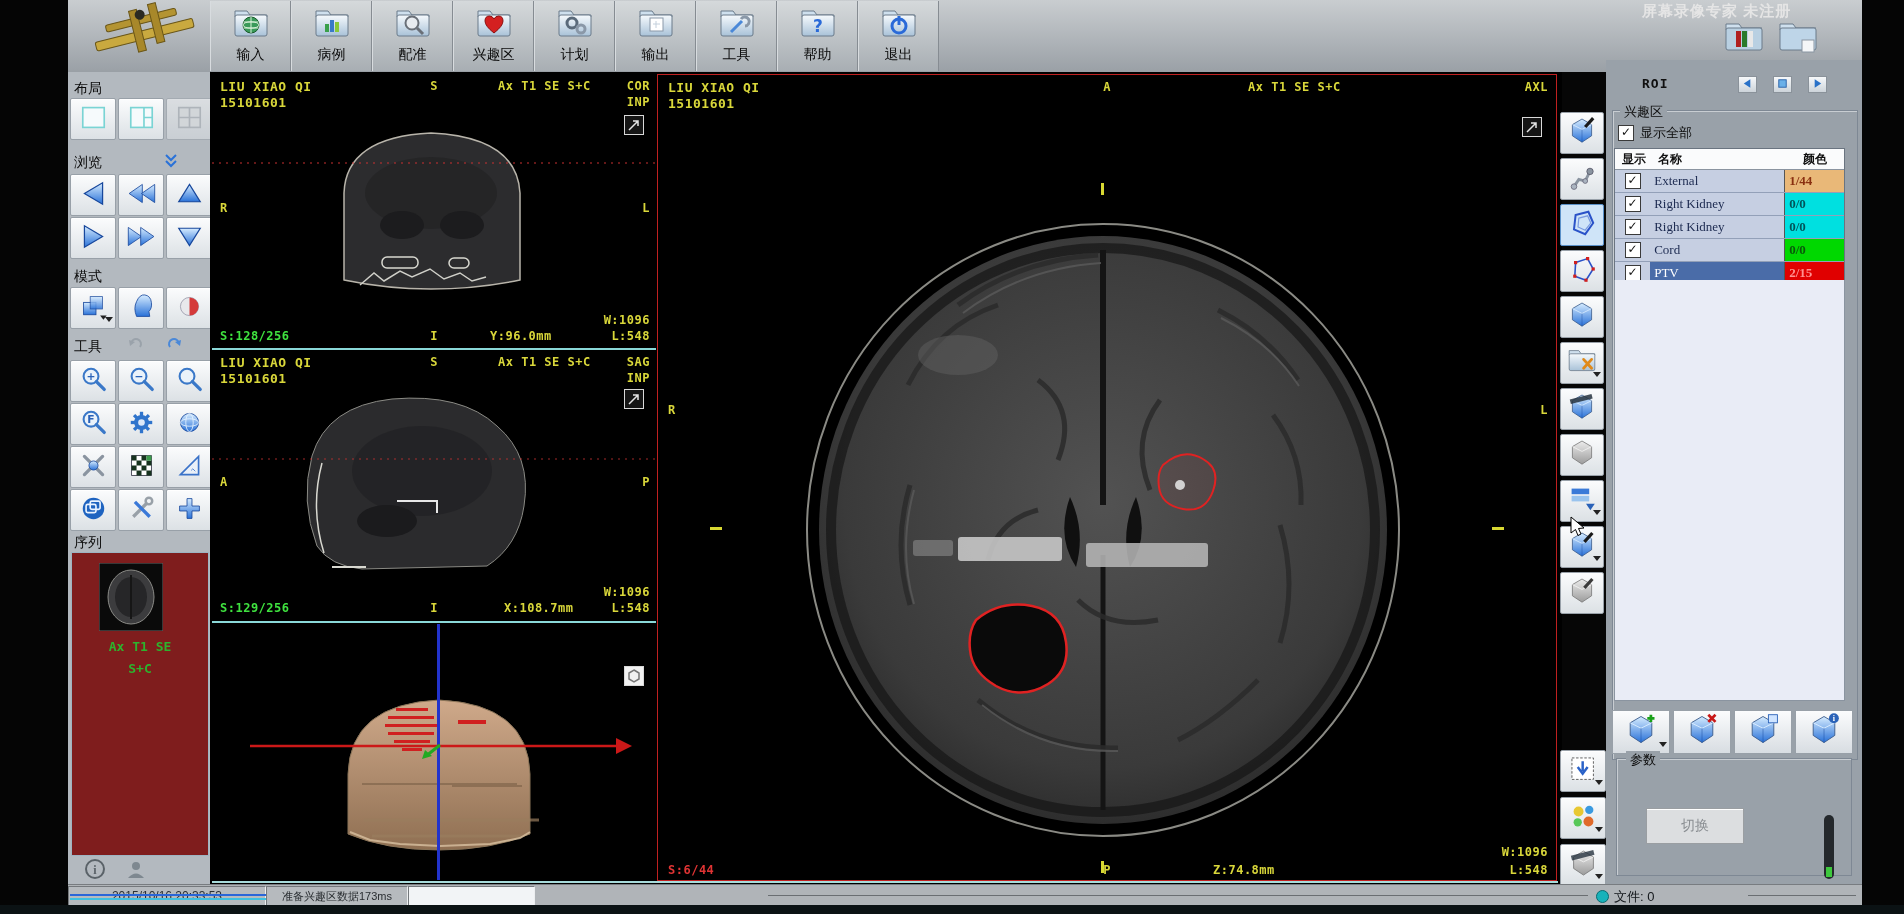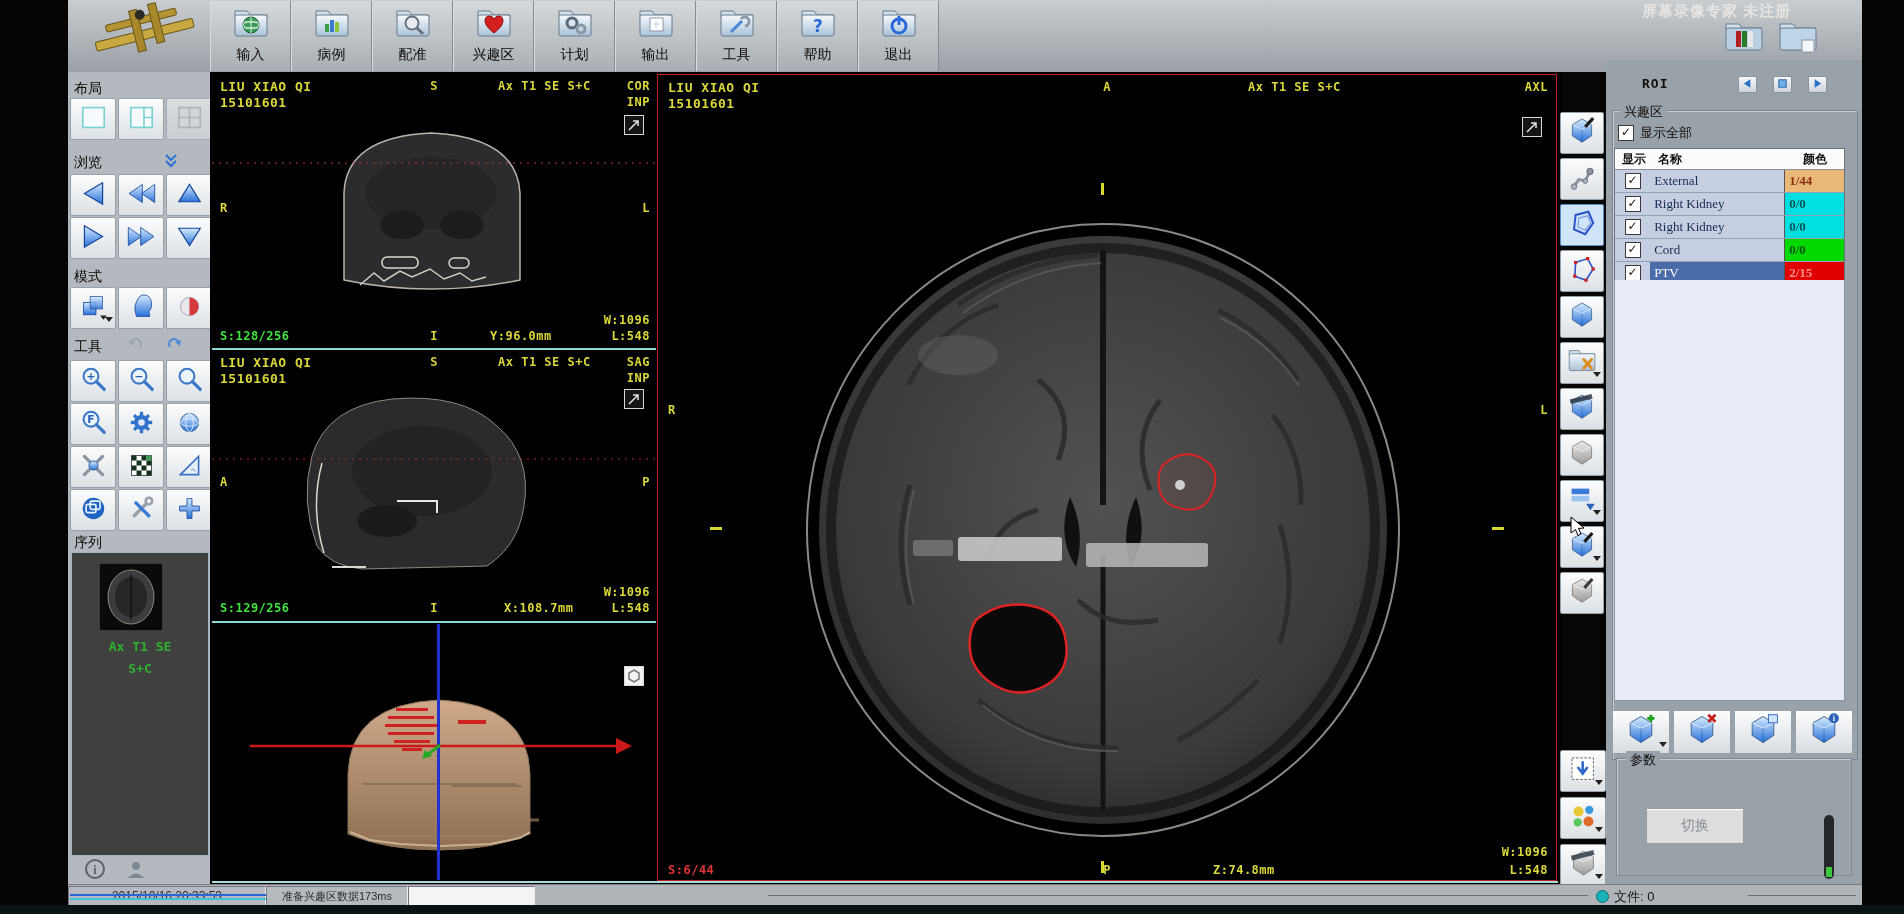--- a/index.html
+++ b/index.html
@@ -21,21 +21,21 @@
   #sidebar{left:68px;top:72px;width:142px;height:812px;background:#b3b9bf;}
   .sec-label{position:absolute;left:6px;font-size:14px;color:#0c0c0c;}
   .grid{position:absolute;left:2px;display:flex;gap:2px;}
   .sbtn{width:44px;height:40px;background:linear-gradient(#fbfcfd,#dce1e5);border:1px solid #98a0a8;
         border-radius:2px;box-shadow:inset 0 1px 0 #fff;display:flex;align-items:center;justify-content:center;position:relative;}
   .sbtn svg{width:33px;height:33px;}
   .sbtn.dim{opacity:.55;}
   .minicon{position:absolute;width:18px;height:16px;}
   .minicon svg{width:18px;height:16px;}
   
-  #series-panel{left:3px;top:480px;width:136px;height:302px;background:#404040;border:1px solid #9eb4c2;position:absolute;}
+  #series-panel{left:3px;top:480px;width:136px;height:302px;background:#7f1d1d;border:1px solid #9eb4c2;position:absolute;}
   #series-thumb{position:absolute;left:27px;top:10px;width:64px;height:68px;}
   .series-lbl{position:absolute;width:100%;text-align:center;font:bold 13px "DejaVu Sans Mono",monospace;color:#2db32d;}
   #sb-info{position:absolute;left:16px;top:786px;width:22px;height:22px;}
   #sb-user{position:absolute;left:58px;top:788px;width:20px;height:20px;}
   
   #viewblack{left:210px;top:72px;width:1352px;height:812px;background:#000;}
   .view{position:absolute;background:#000;overflow:hidden;}
   .view svg.vimg{position:absolute;left:0;top:0;width:100%;height:100%;}
   .vt{position:absolute;font:bold 12px "DejaVu Sans Mono",monospace;color:#d9d73a;letter-spacing:.5px;white-space:pre;}
   .vt.big{font-size:13px;}

